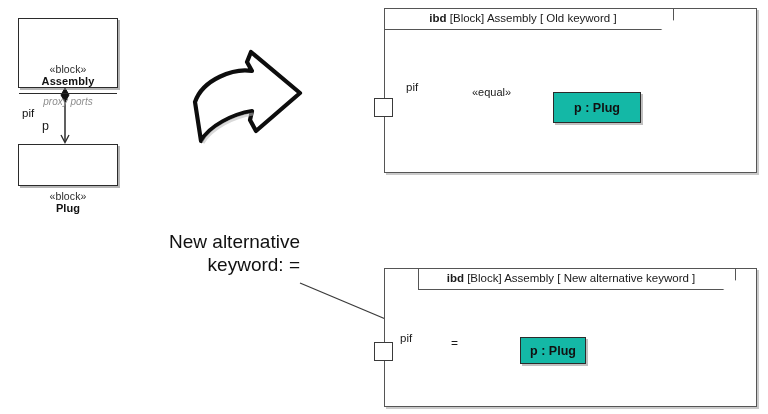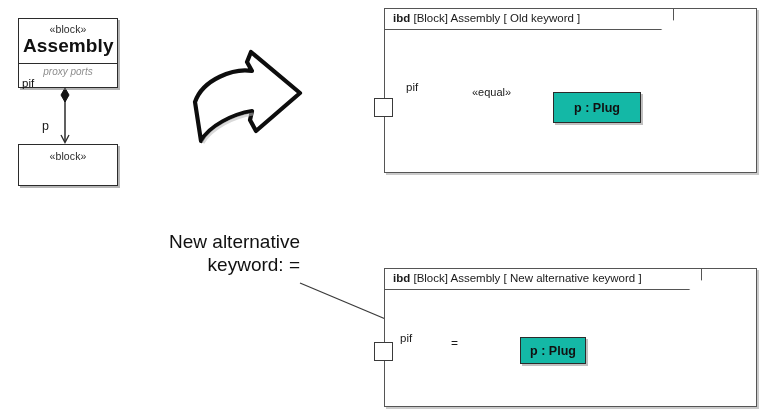--- a/index.html
+++ b/index.html
@@ -36,30 +36,31 @@
     position: absolute;
     background: #ffffff;
     border: 1.6px solid #2b2b2b;
     box-shadow: 2px 2px 0 rgba(120,120,120,0.55);
     box-sizing: border-box;
   }
   .block-header {
     text-align: center;
     padding: 4px 4px 5px 4px;
     line-height: 1.18;
+    margin-top: 40px;
   }
   .guillemet {
     display: block;
     font-size: 10.5px;
     color: #2b2b2b;
     letter-spacing: 0.1px;
   }
   .block-name {
     display: block;
-    font-size: 19px;
+    font-size: 11px;
     font-weight: bold;
     color: #111111;
     letter-spacing: 0.1px;
   }
   .compartment-sep {
     border-top: 1.4px solid #2b2b2b;
   }
   .compartment {
     padding: 2px 3px 3px 3px;
     position: relative;
@@ -97,20 +98,21 @@
     background: #ffffff;
     border: 1.5px solid #555555;
     border-top-left-radius: 0;
     box-sizing: border-box;
     display: flex;
     align-items: center;
     padding: 0 20px 0 8px;
     white-space: nowrap;
     
     clip-path: polygon(0 0, 100% 0, 100% 55%, calc(100% - 13px) 100%, 0 100%);
+    justify-content: center;
   }
   .frame-tab-inner {
     font-size: 11.5px;
     line-height: 1;
     color: #1a1a1a;
     white-space: nowrap;
   }
   .frame-tab-inner .kw {
     font-weight: bold;
   }
@@ -253,20 +255,21 @@
       <span class="compartment-title">proxy ports</span>
       <span class="compartment-item">pif</span>
     </div>
   </div>
 
   <div class="diagram-label" style="left:42px; top:120px; font-size:12.5px;">p</div>
 
   <div class="bdd-block" style="left:18px; top:144px; width:100px; height:42px;">
     <div class="block-header" style="padding-top:5px;">
       <span class="guillemet">«block»</span>
+      <span class="block-name">Plug</span>
     </div>
   </div>
 
   <div class="ibd-frame" style="left:384px; top:8px; width:373px; height:165px;">
     <div class="frame-tab" style="width:290px;">
       <span class="frame-tab-inner"><span class="kw">ibd</span><span> [Block] Assembly [ Old keyword ]</span></span>
     </div>
   </div>
 
   <div class="port" style="left:374px; top:98px;"></div>
@@ -276,21 +279,21 @@
   <div class="stereotype-label" style="left:472px; top:87px;">«equal»</div>
 
   <div class="part-box" style="left:553px; top:92px; width:88px; height:31px;">
     <span class="part-label">p : Plug</span>
   </div>
 
   <div class="annotation" style="left:100px; top:230px; width:200px;">New alternative
 keyword: =</div>
 
   <div class="ibd-frame" style="left:384px; top:268px; width:373px; height:139px;">
-    <div class="frame-tab" style="width:318px;">
+    <div class="frame-tab" style="width:318px;margin-left:34px;">
       <span class="frame-tab-inner"><span class="kw">ibd</span><span> [Block] Assembly [ New alternative keyword ]</span></span>
     </div>
   </div>
 
   <div class="port" style="left:374px; top:342px;"></div>
 
   <div class="diagram-label" style="left:400px; top:333px;">pif</div>
 
   <div class="equals-label" style="left:451px; top:337px;">=</div>
 

